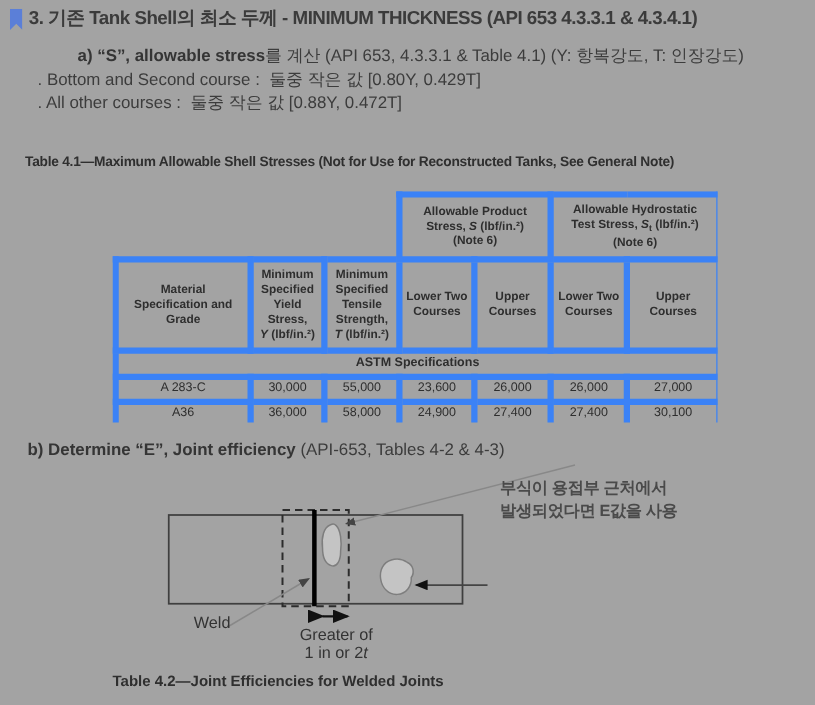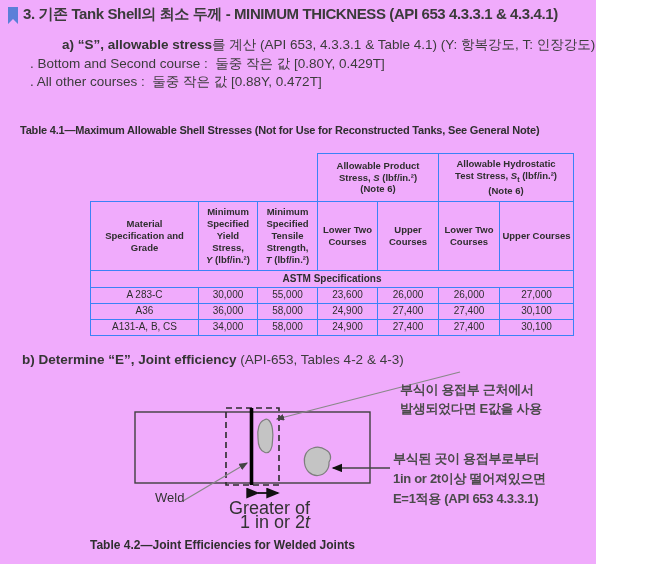--- a/index.html
+++ b/index.html
@@ -1,53 +1,53 @@
 <!DOCTYPE html>
 <html><head>
 <meta charset="utf-8">
 <style>
   html,body{margin:0;padding:0;background:#ffffff;}
   body{width:652px;height:564px;overflow:hidden;font-family:"Liberation Sans","DejaVu Sans",sans-serif;color:#3c3c3c;}
-  .page{position:relative;width:596px;height:564px;background:#f0abfc;}
+  .page{position:relative;width:652px;height:564px;background:#a3a3a3;}
 
   
   .title-row{position:absolute;left:8px;top:5px;width:640px;display:flex;align-items:flex-start;}
   .bookmark{width:10px;height:17px;margin-top:2px;margin-right:5px;background:#5b7fd8;
             clip-path:polygon(0 0,100% 0,100% 100%,50% 70%,0 100%);flex:0 0 auto;}
   .page-title{font-size:15px;font-weight:bold;letter-spacing:-0.4px;color:#3b3b3b;white-space:nowrap;margin:0;}
 
   
   .sec-heading{position:absolute;left:22px;font-size:13.5px;color:#3c3c3c;white-space:pre;}
   .sec-a{top:36px;margin-left:40px;}
   .sec-b{top:352px;}
   .sec-heading b{font-weight:bold;color:#353535;}
   .bullet{position:absolute;left:30px;font-size:13.5px;color:#3c3c3c;white-space:pre;}
   .b1{top:55px;}
   .b2{top:73px;}
 
   
   .t41-caption{position:absolute;left:20px;top:124px;font-size:11px;font-weight:bold;color:#2f2f2f;letter-spacing:-0.2px;white-space:nowrap;}
   .t41-wrap{position:absolute;left:90px;top:153px;width:484px;height:185px;overflow:hidden;}
   table.t41{border-collapse:collapse;table-layout:fixed;width:483px;}
-  .t41 td{border:1px solid #3b82f6;text-align:center;vertical-align:middle;color:#2e2e2e;padding:0 2px;line-height:1.25;}
+  .t41 td{border:5px solid #3b82f6;text-align:center;vertical-align:middle;color:#2e2e2e;padding:0 2px;line-height:1.25;}
   .t41 td.nob{border:none;}
   .t41 tr.band td{height:47px;font-size:9.5px;font-weight:bold;}
   .t41 tr.hdr td{height:68px;font-size:9.5px;font-weight:bold;}
   .t41 td.mat{padding:0 12px;}
   .t41 tr.grp td{height:16px;font-size:10px;font-weight:bold;}
   .t41 tr.dat td{height:15px;font-size:10px;font-weight:normal;}
   .t41 i{font-style:italic;}
   .t41 sub{font-size:7px;}
 
   
   .diagram{position:absolute;left:0;top:370px;width:652px;height:168px;}
   .diagram svg{position:absolute;left:0;top:0;}
   .dg-label{position:absolute;font-size:13px;color:#333;}
   .weld-label{left:155px;top:120px;}
-  .greater-label{left:228px;top:131px;width:82px;text-align:right;font-size:18px;line-height:14px;}
+  .greater-label{left:228px;top:131px;width:82px;text-align:center;font-size:13px;line-height:14px;}
   .note{position:absolute;font-weight:bold;color:#4a4a4a;font-size:13px;letter-spacing:-0.3px;}
   .note-top{left:400px;top:10px;line-height:19px;}
   .note-bottom{left:393px;top:79px;line-height:20px;}
   .t42-caption{position:absolute;left:90px;top:538px;width:484px;text-align:left;font-size:12px;font-weight:bold;color:#2f2f2f;}
 </style>
 </head>
 <body>
 
 <div class="page">
 
@@ -170,22 +170,17 @@
 
     <div class="dg-label weld-label">Weld</div>
     <div class="dg-label greater-label">
       <span>Greater of</span><br>
       <span>1 in or 2</span><i>t</i>
     </div>
     <div class="note note-top">
       <span>부식이 용접부 근처에서</span><br>
       <span>발생되었다면 E값을 사용</span>
     </div>
-    <div class="note note-bottom">
-      <span>부식된 곳이 용접부로부터</span><br>
-      <span>1in or 2t이상 떨어져있으면</span><br>
-      <span>E=1적용 (API 653 4.3.3.1)</span>
-    </div>
   </div>
 
   <div class="t42-caption">Table 4.2—Joint Efficiencies for Welded Joints</div>
 
 </div>
 
 </body></html>

